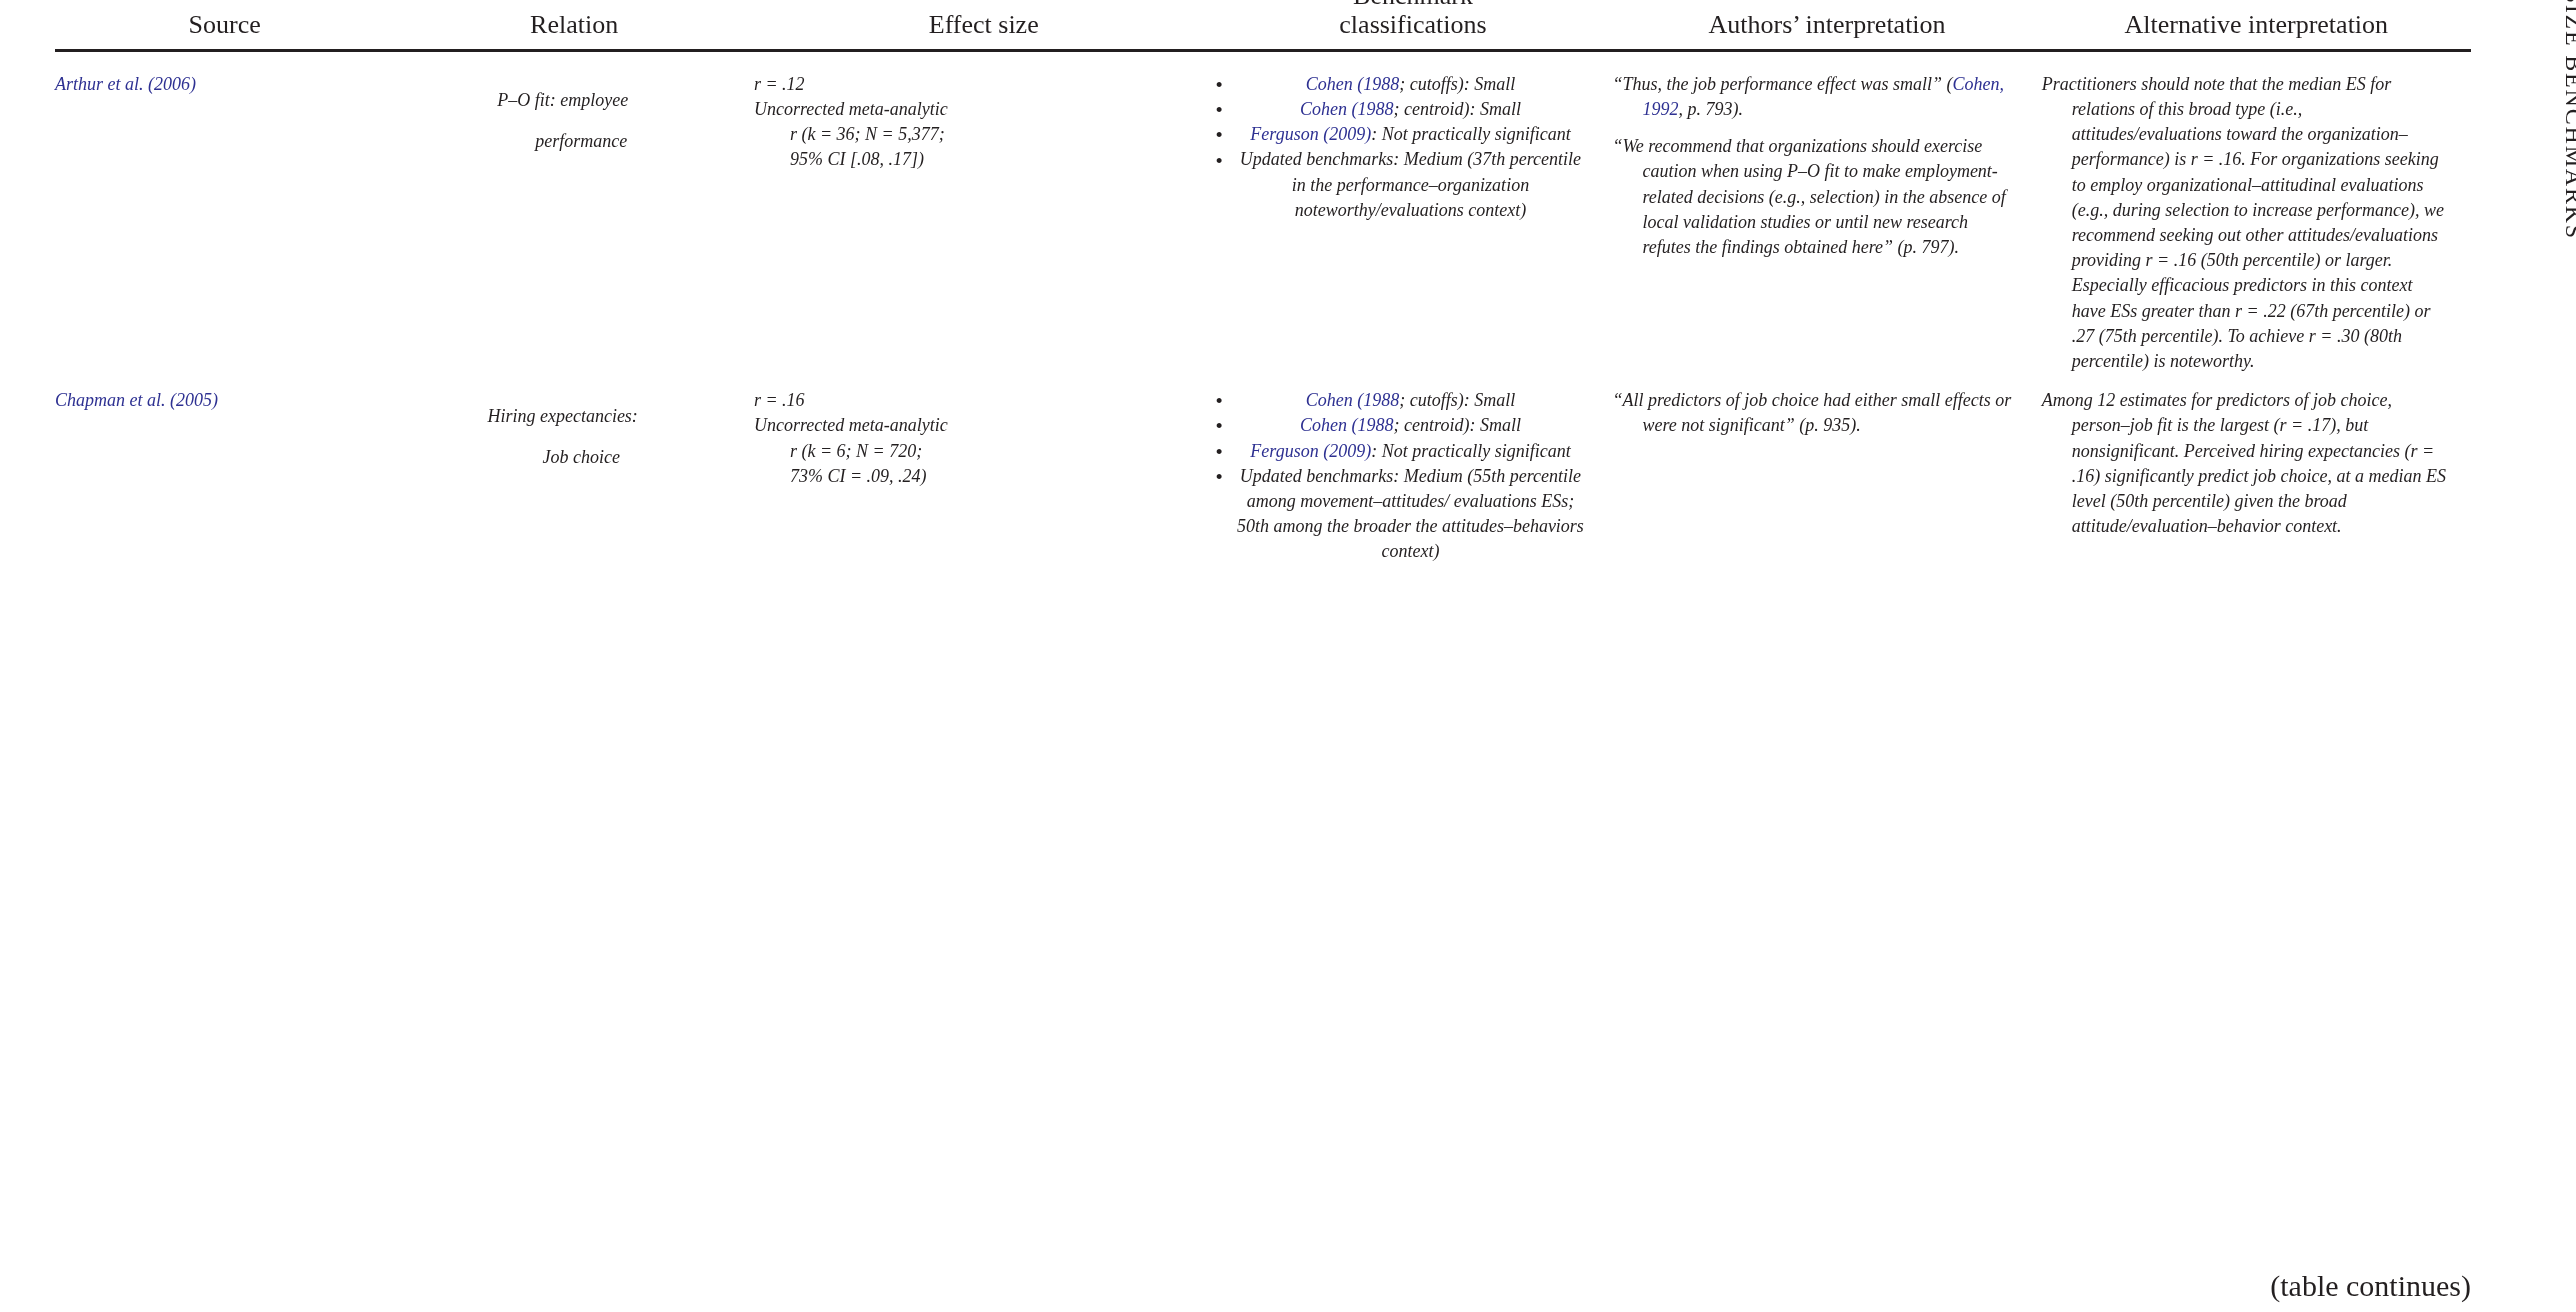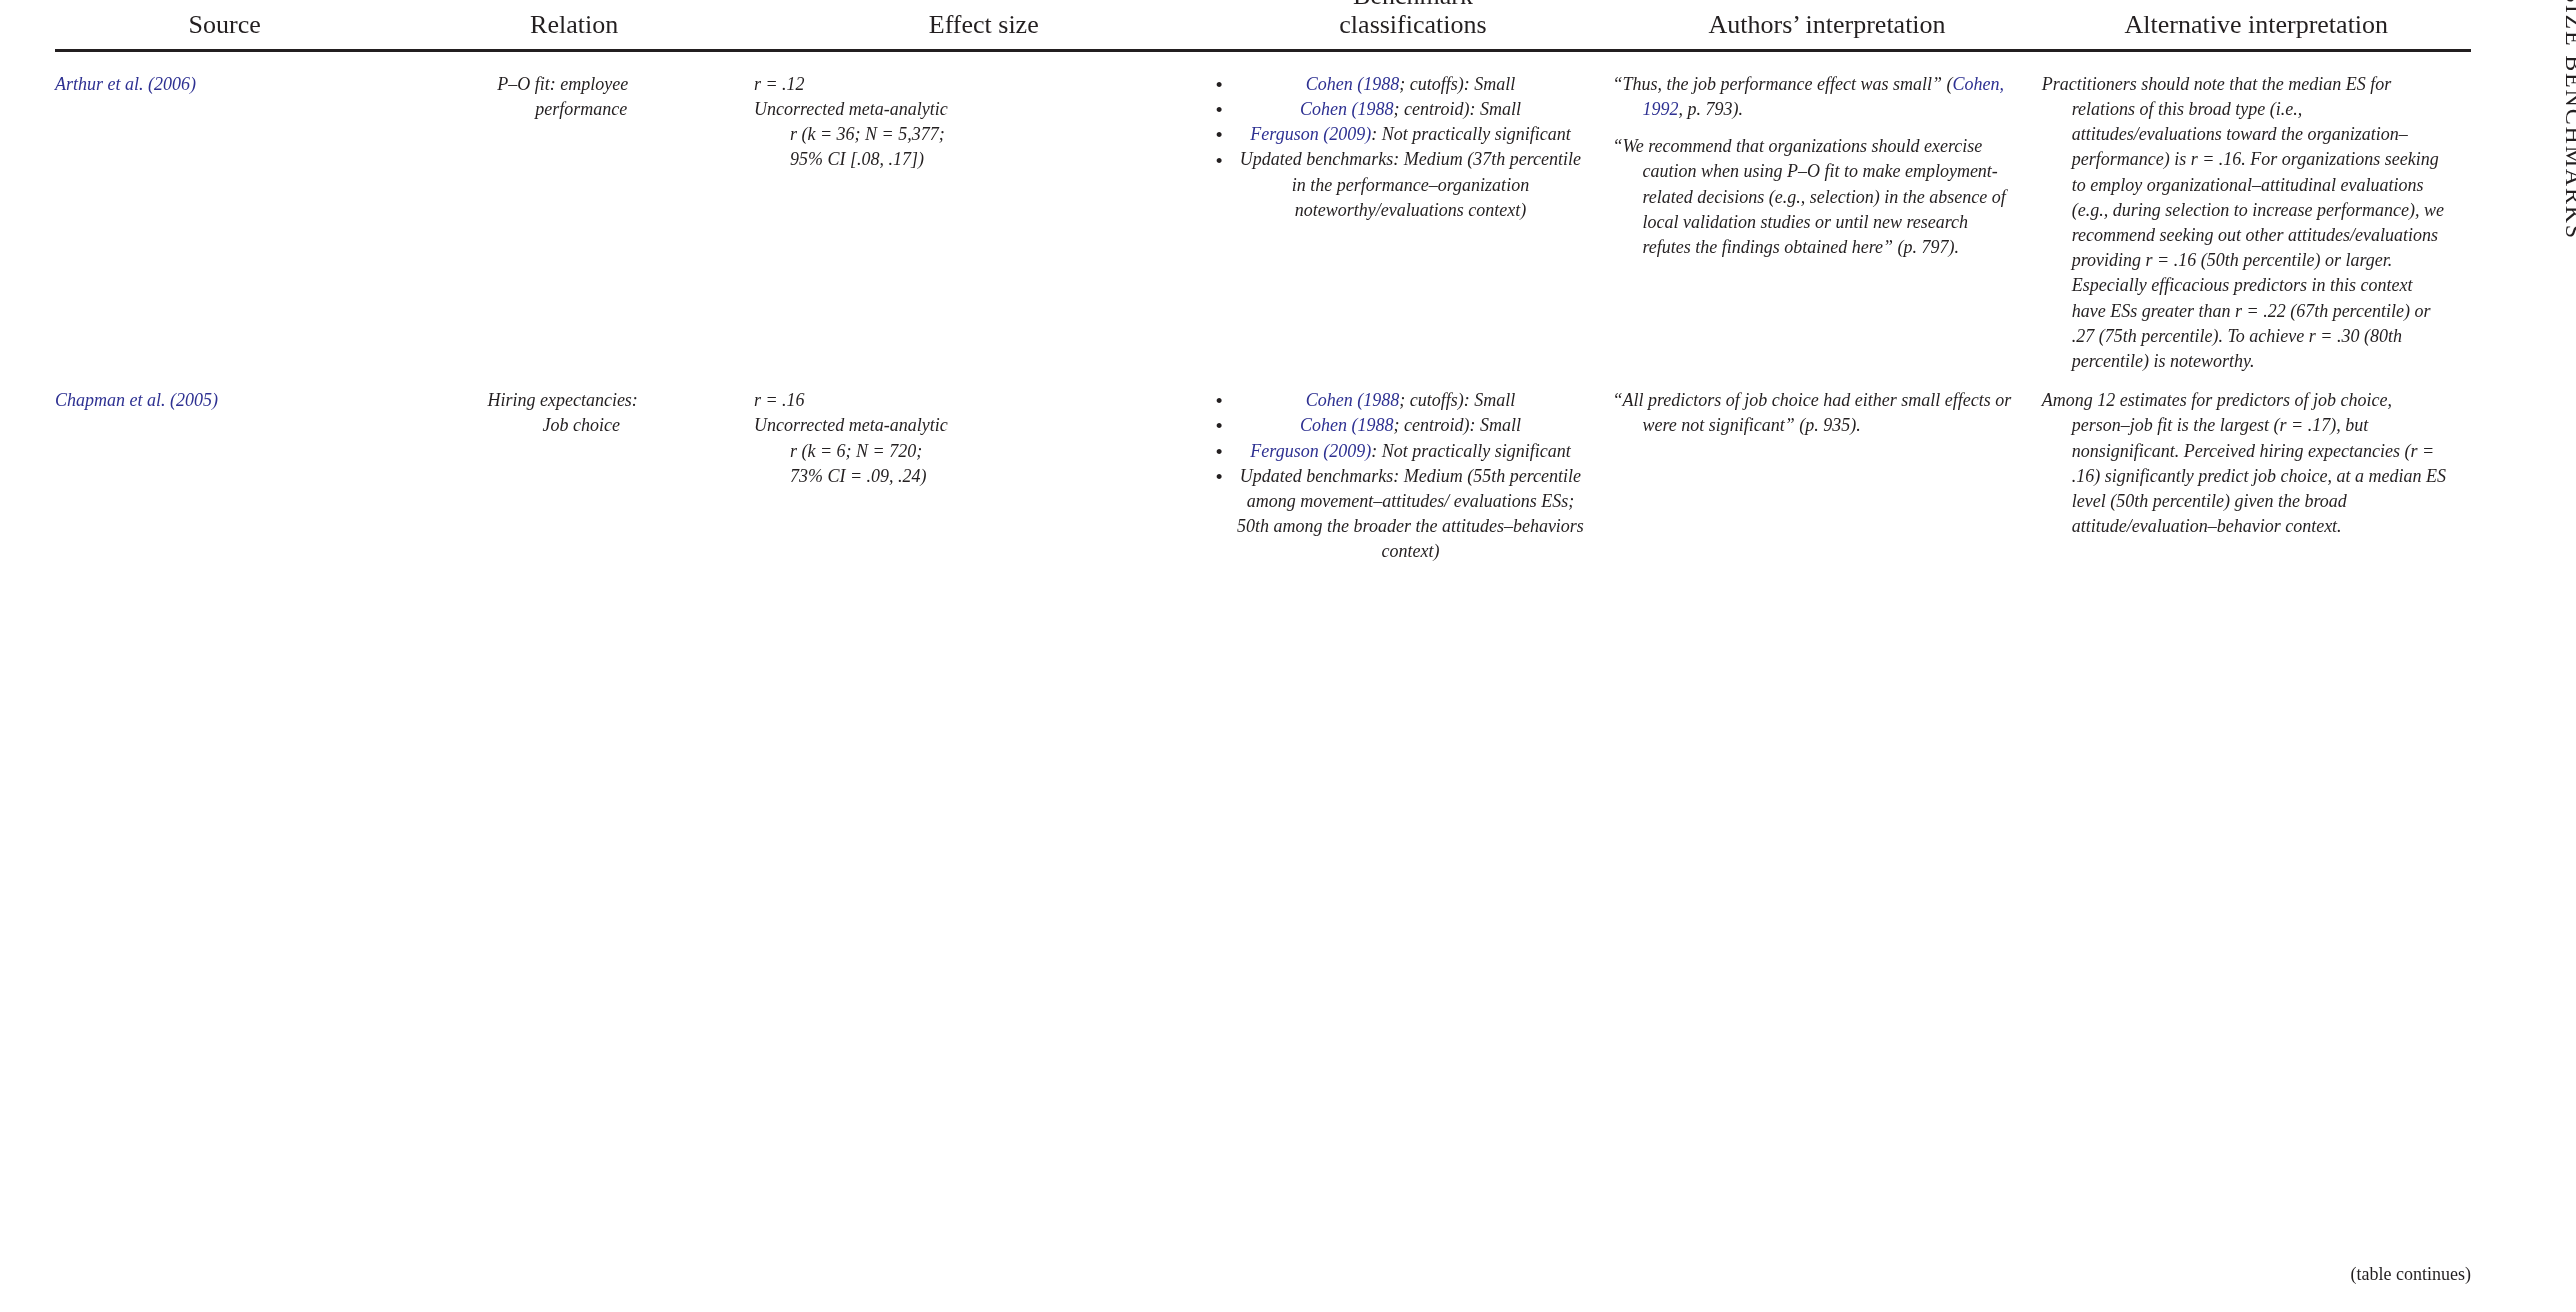--- a/index.html
+++ b/index.html
@@ -89,21 +89,21 @@
   .hang + .hang { margin-top: 12px; }
 
   .src-link {
     color: #2e3192;
   }
   .cite {
     color: #2e3192;
   }
 
   
-  .rel-line { margin: 0; }
+  .rel-line { margin: 16px; }
   .rel-line.indent { padding-left: 37px; text-align: center; }
 
   
   .es-line { margin: 0; }
   .es-line.indent { padding-left: 36px; }
 
   
   ul.bullets {
     list-style: none;
     margin: 0;
@@ -119,22 +119,22 @@
     content: "\2022";
     position: absolute;
     left: 1.8px;
     top: -0.9px;
     font-size: 21px;
   }
 
   .table-continues {
     position: absolute;
     right: 105px;
-    bottom: 28px;
-    font-size: 18px;
+    bottom: 10px;
+    font-size: 30px;
     white-space: nowrap;
   }
 </style>
 </head>
 <body>
 
 <div class="page">
 
   <div class="running-head">CORRELATIONAL EFFECT SIZE BENCHMARKS</div>
 

